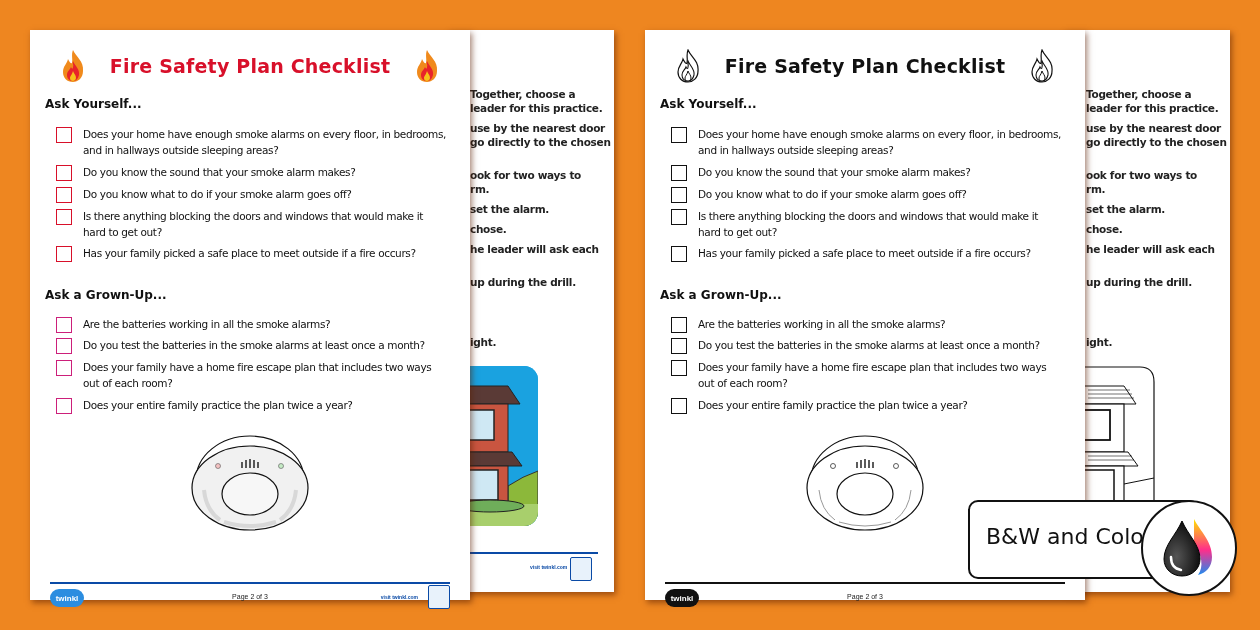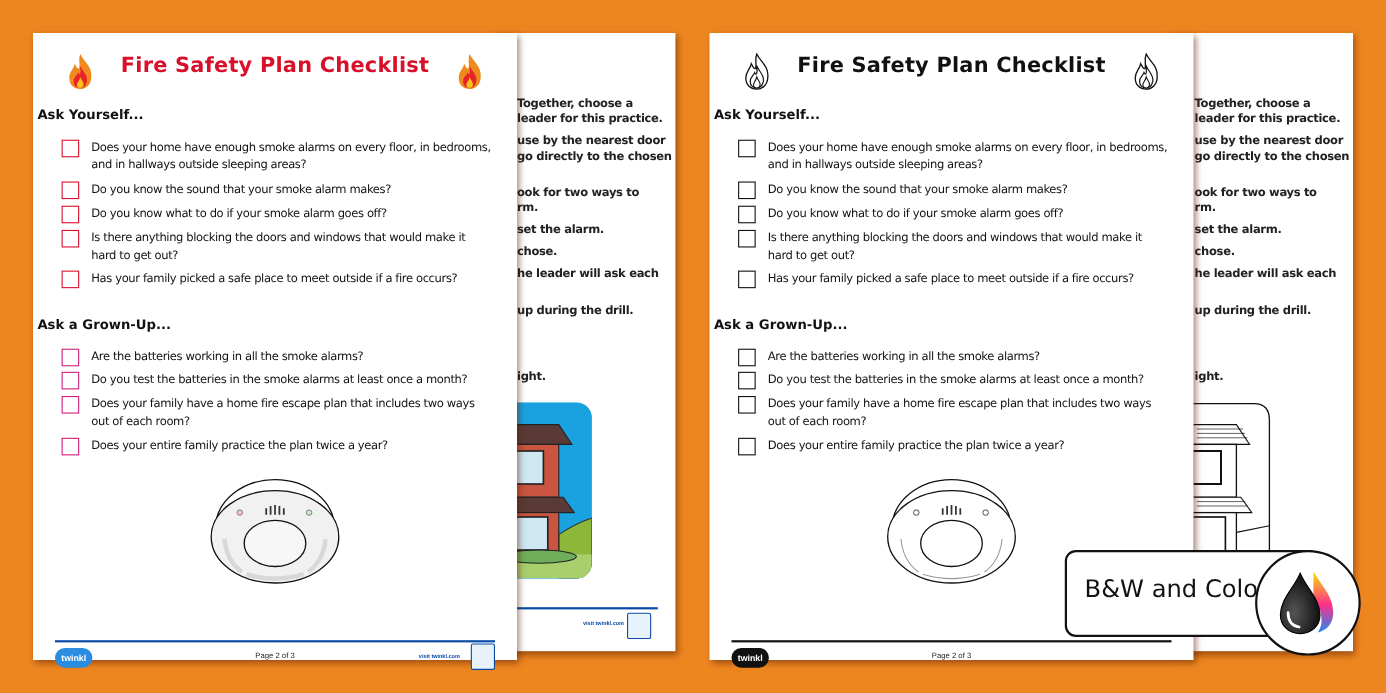--- a/index.html
+++ b/index.html
@@ -25,29 +25,29 @@
     font-family: "DejaVu Sans", sans-serif; letter-spacing: -0.3px;
   }
   .back-text p { margin-bottom: 6px; white-space: pre-line; font-weight: bold; }
   .house-box {
     position: absolute; left: 0; top: 336px; width: 70px; height: 160px;
     border-radius: 0 14px 14px 0; overflow: hidden;
   }
   .front-sheet { padding: 0; }
   .title-row {
     position: absolute; top: 18px; left: 0; right: 0; height: 36px;
-    display: flex; align-items: flex-start; justify-content: center; gap: 24px;
+    display: flex; align-items: center; justify-content: center; gap: 24px;
   }
   .title {
     font-size: 19px; font-weight: bold; letter-spacing: 0.2px;
     font-family: "DejaVu Sans", sans-serif;
   }
   .flame { width: 26px; height: 34px; }
   .section-h {
-    position: absolute; left: 4px; font-size: 12px; font-weight: bold;
+    position: absolute; left: 15px; font-size: 12px; font-weight: bold;
     font-family: "DejaVu Sans", sans-serif; color: #111;
   }
   .item {
     position: absolute; left: 26px; display: flex; align-items: flex-start;
   }
   .cb {
     width: 16px; height: 16px; border: 1.5px solid; flex: 0 0 16px; margin-top: 1px;
   }
   .item-text {
     margin-left: 11px; font-size: 10.5px; line-height: 16px; color: #111;

